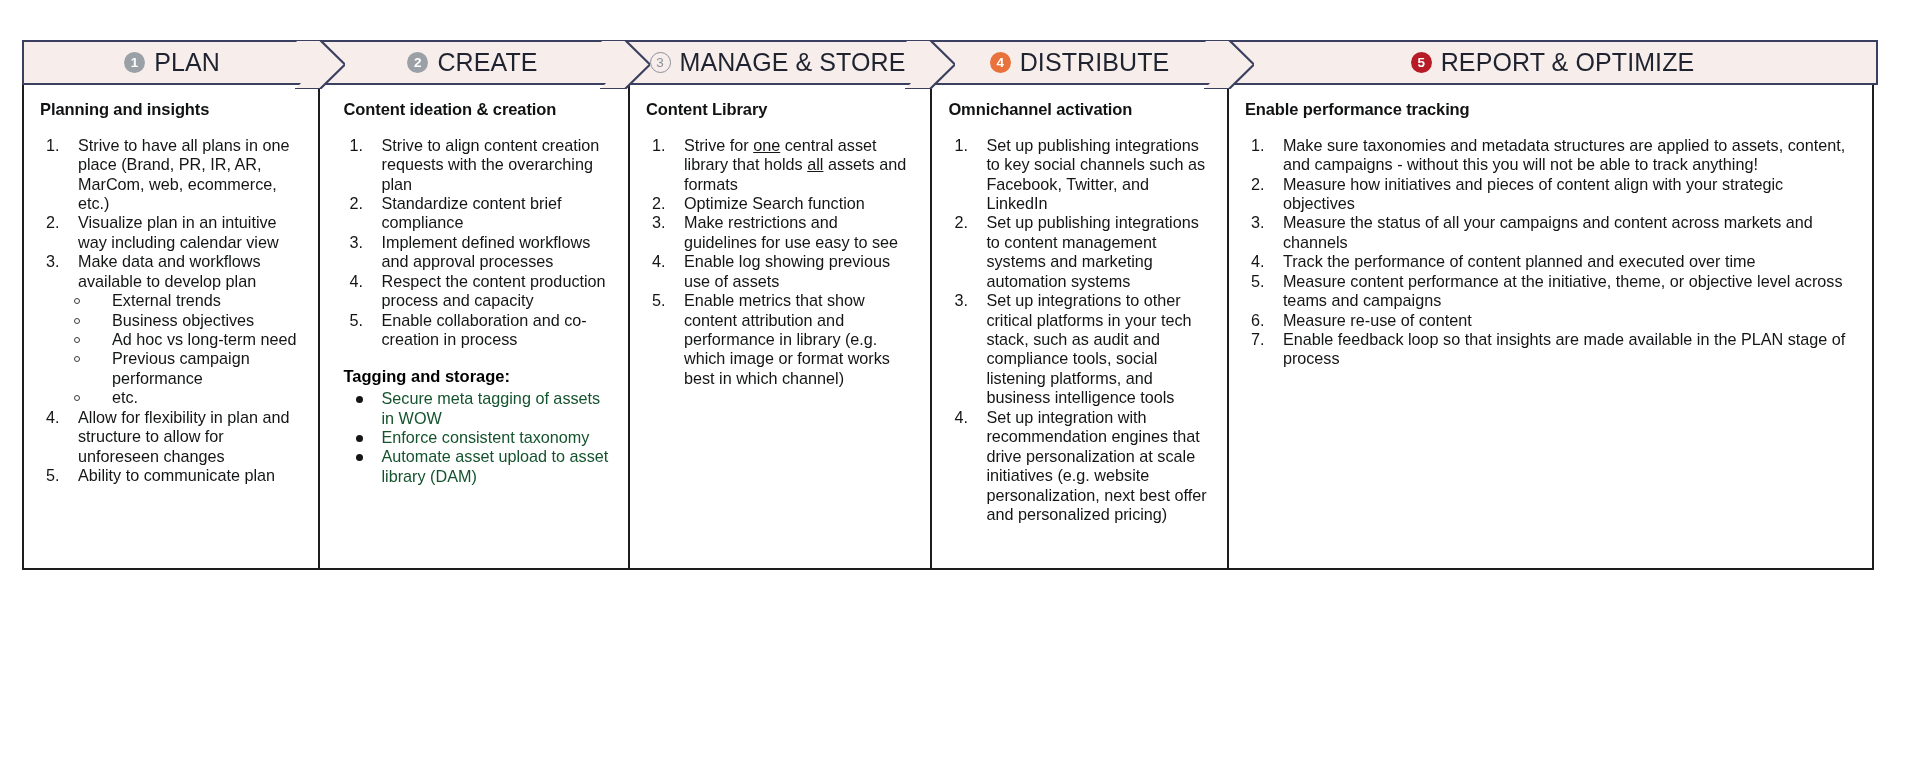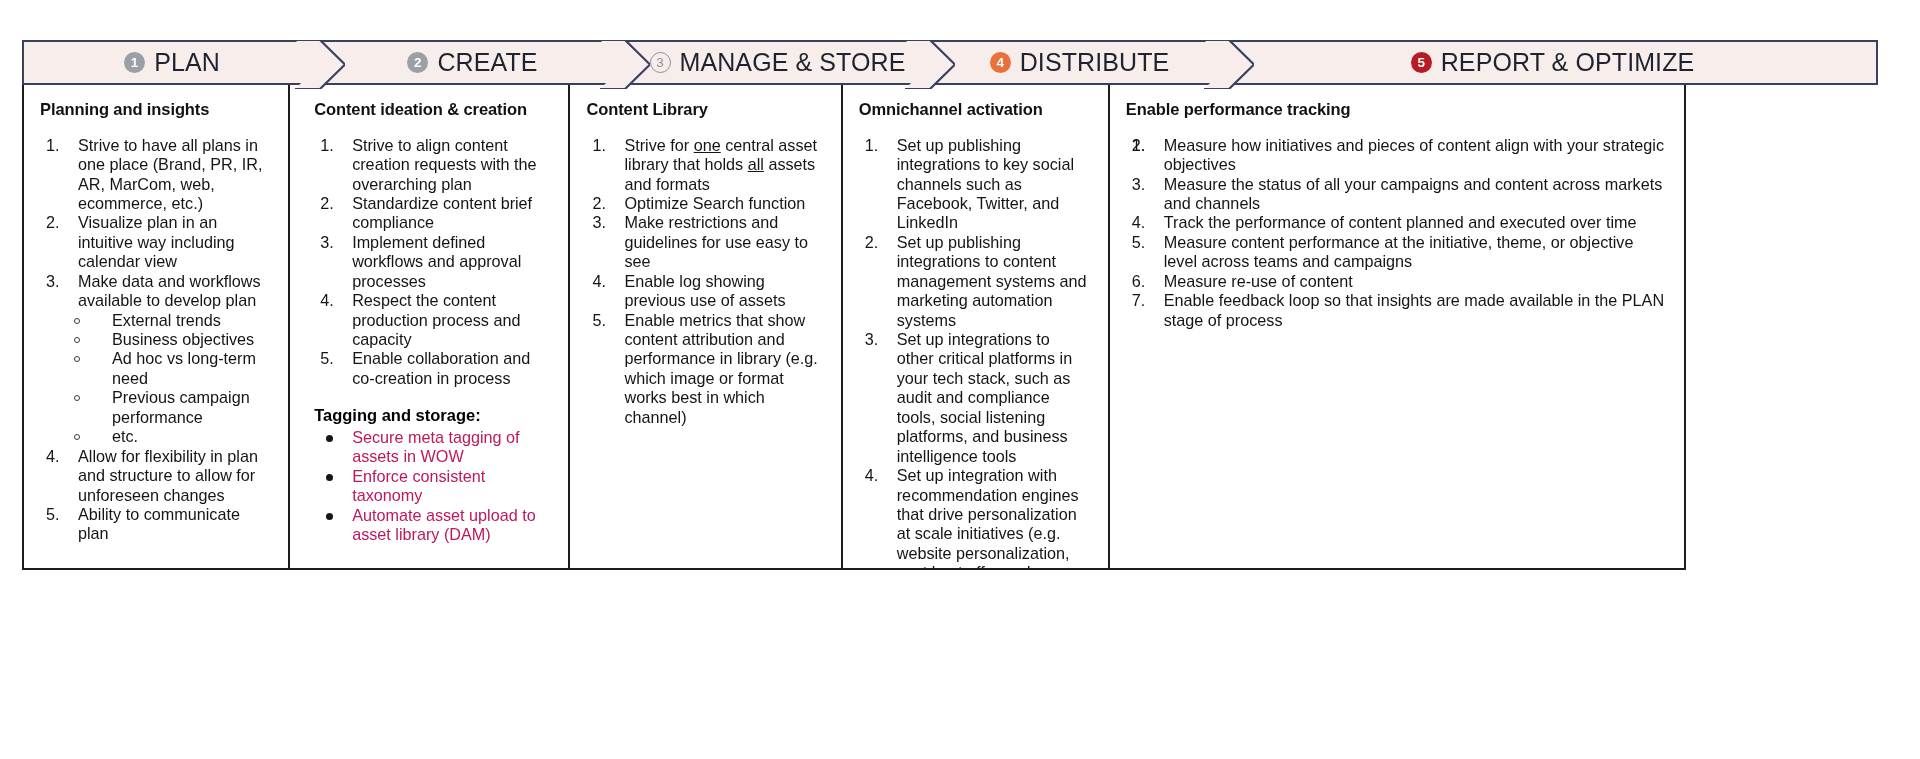--- a/index.html
+++ b/index.html
@@ -83,21 +83,21 @@
   .badge.filled-gray  { background: #9aa0a6; color: #ffffff; }
   .badge.outline-gray { background: transparent; color: #8a9099; border: 1.8px solid #8a9099; font-weight: normal; }
   .badge.filled-orange{ background: #e8713c; color: #ffffff; }
   .badge.filled-red   { background: #b61b26; color: #ffffff; }
 
   
   .columns {
     position: absolute;
     left: 22px;
     top: 85px;
-    width: 1664px;
+    width: 1852px;
     height: 485px;
     display: flex;
     box-sizing: border-box;
     border-left: 2.2px solid #1d1d1d;
     border-right: 2.2px solid #1d1d1d;
     border-bottom: 2.2px solid #1d1d1d;
     background: #ffffff;
   }
 
   .col {
@@ -176,21 +176,21 @@
   ul.bulleted {
     margin: 0;
     padding: 0;
     list-style: none;
   }
   ul.bulleted > li {
     position: relative;
     padding-left: 38px;
     font-size: 16.2px;
     line-height: 1.2;
-    color: #be185d;
+    color: #14532d;
   }
   ul.bulleted > li::before {
     content: "";
     position: absolute;
     left: 12px;
     top: 7px;
     width: 7px;
     height: 7px;
     background: #141516;
     border-radius: 50%;
@@ -311,21 +311,21 @@
         <ol class="numbered">
           <li><span class="num">1.</span><span>Set up publishing integrations to key social channels such as Facebook, Twitter, and LinkedIn</span></li>
           <li><span class="num">2.</span><span>Set up publishing integrations to content management systems and marketing automation systems</span></li>
           <li><span class="num">3.</span><span>Set up integrations to other critical platforms in your tech stack, such as audit and compliance tools, social listening platforms, and business intelligence tools</span></li>
           <li><span class="num">4.</span><span>Set up integration with recommendation engines that drive personalization at scale initiatives (e.g. website personalization, next best offer and personalized pricing)</span></li>
         </ol>
       </div>
       <div class="col last" style="width: 649px;">
         <div class="col-title">Enable performance tracking</div>
         <ol class="numbered">
-          <li><span class="num">1.</span></li>
+          <li><span class="num">1.</span><span>Make sure taxonomies and metadata structures are applied to assets, content, and campaigns - without this you will not be able to track anything!</span></li>
           <li><span class="num">2.</span><span>Measure how initiatives and pieces of content align with your strategic objectives</span></li>
           <li><span class="num">3.</span><span>Measure the status of all your campaigns and content across markets and channels</span></li>
           <li><span class="num">4.</span><span>Track the performance of content planned and executed over time</span></li>
           <li><span class="num">5.</span><span>Measure content performance at the initiative, theme, or objective level across teams and campaigns</span></li>
           <li><span class="num">6.</span><span>Measure re-use of content</span></li>
           <li><span class="num">7.</span><span>Enable feedback loop so that insights are made available in the PLAN stage of process</span></li>
         </ol>
       </div>
     </div>
 

